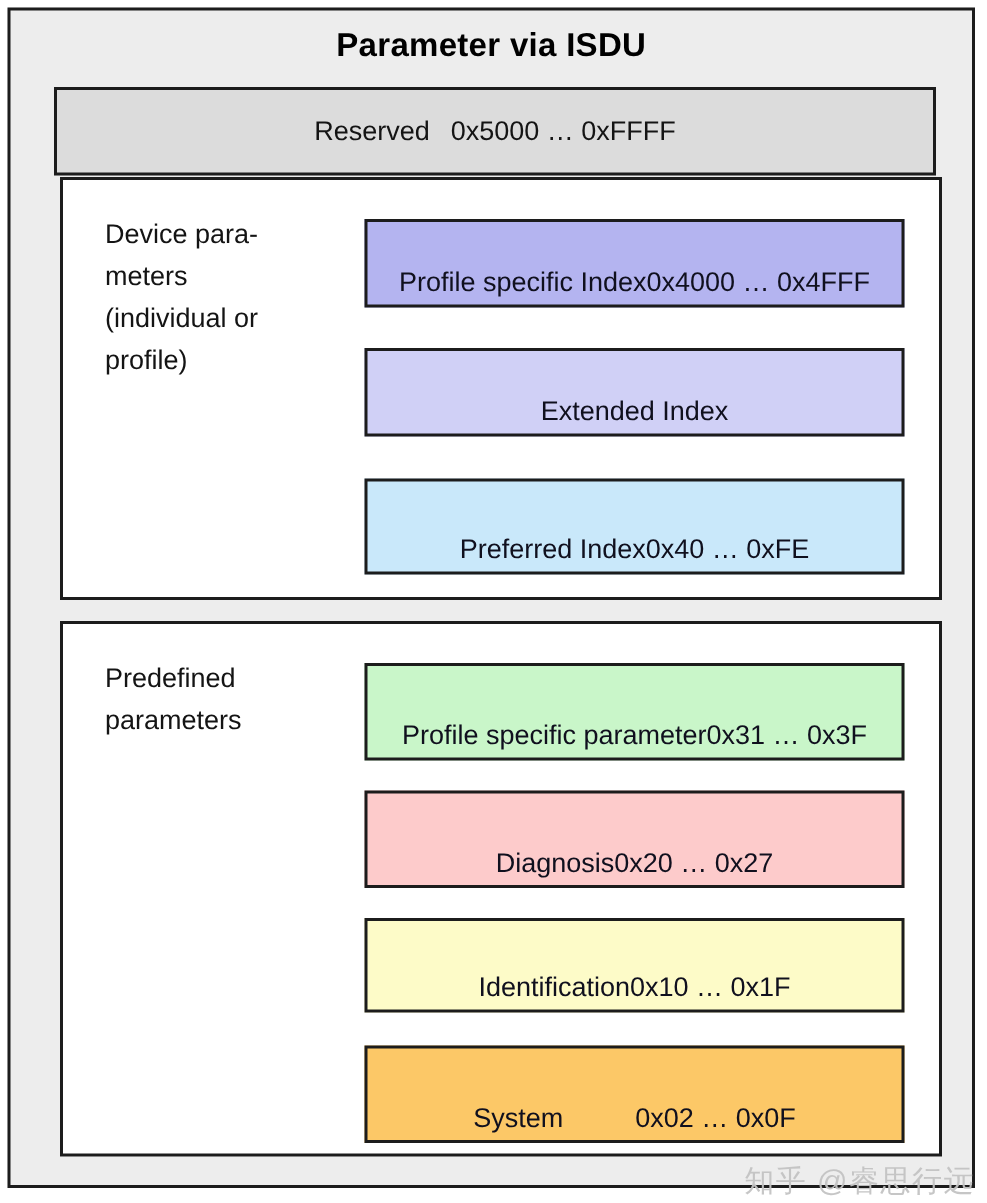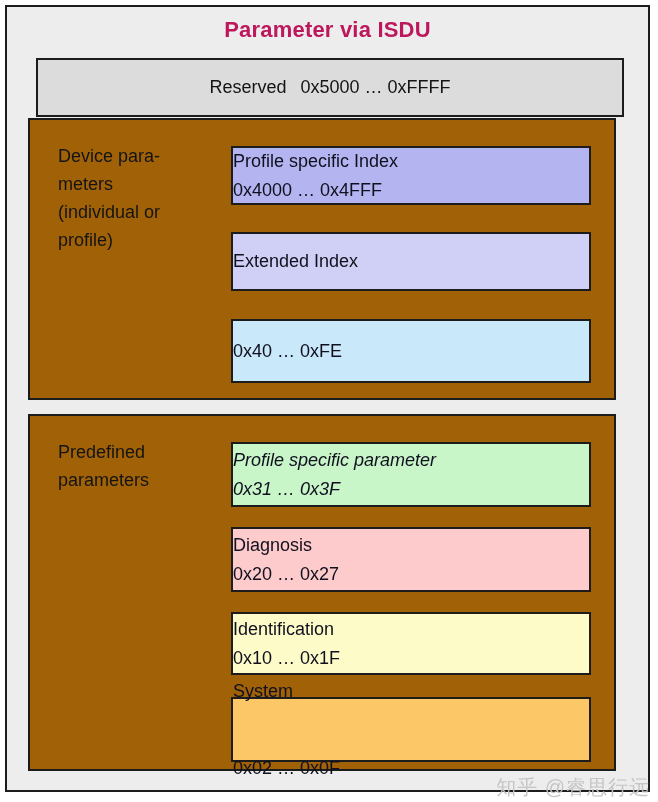--- a/index.html
+++ b/index.html
@@ -28,80 +28,80 @@
   }
   .diagram-title {
     position: absolute;
     left: 0;
     top: 10px;
     width: 100%;
     text-align: center;
     font-size: 22px;
     font-weight: bold;
     letter-spacing: 0.2px;
-    color: #be185d;
+    color: #000000;
   }
   .reserved-box {
     position: absolute;
     left: 29px;
     top: 51px;
     width: 588px;
     height: 59px;
     border: 2px solid #1c1c1c;
     background: #dcdcdc;
     box-sizing: border-box;
     display: flex;
     align-items: center;
     justify-content: center;
     gap: 14px;
     font-size: 18px;
     text-align: right;
   }
   .section {
     position: absolute;
-    left: 21px;
+    left: 33px;
     width: 588px;
     border: 2px solid #1c1c1c;
-    background: #a16207;
+    background: #ffffff;
     box-sizing: border-box;
   }
   .section-device { top: 111px; height: 282px; }
   .section-predefined { top: 407px; height: 357px; }
   .section-label {
     position: absolute;
     left: 28px;
     top: 22px;
     font-size: 18px;
     line-height: 28px;
     white-space: pre-line;
     color: #141414;
   }
   .rbox {
     position: absolute;
     left: 201px;
     width: 360px;
     border: 2px solid #1c1c1c;
     box-sizing: border-box;
     display: flex;
-    flex-direction: column;
-    align-items: flex-start;
+    flex-direction: row;
+    align-items: flex-end;
     justify-content: center;
     text-align: center;
   }
   .rbox-title, .rbox-range {
     font-size: 18px;
     line-height: 29px;
     color: #10101e;
   }
   
   .d-box-0 { top: 26px;  height: 59px; }
   .d-box-1 { top: 112px; height: 59px; }
   .d-box-2 { top: 199px; height: 64px; }
   
-  .p-box-0 { top: 26px;  height: 65px; font-style: italic; }
+  .p-box-0 { top: 26px;  height: 65px; }
   .p-box-1 { top: 111px; height: 65px; }
   .p-box-2 { top: 196px; height: 63px; }
   .p-box-3 { top: 281px; height: 65px; }
   .watermark {
     position: absolute;
     right: 8px;
     bottom: 1px;
     font-size: 20px;
     color: rgba(195, 195, 195, 0.95);
     letter-spacing: 1px;
@@ -131,20 +131,21 @@
       <div class="rbox d-box-0" style="background: rgb(180, 180, 240);">
         <div class="rbox-title">Profile specific Index</div>
         <div class="rbox-range">0x4000 … 0x4FFF</div>
       </div>
 
       <div class="rbox d-box-1" style="background: rgb(208, 208, 246);">
         <div class="rbox-title">Extended Index</div>
       </div>
 
       <div class="rbox d-box-2" style="background: rgb(201, 232, 250);">
+        <div class="rbox-title">Preferred Index</div>
         <div class="rbox-range">0x40 … 0xFE</div>
       </div>
     </div>
 
     <div class="section section-predefined">
       <div class="section-label">Predefined
 parameters</div>
 
       <div class="rbox p-box-0" style="background: rgb(201, 246, 201);">
         <div class="rbox-title">Profile specific parameter</div>

